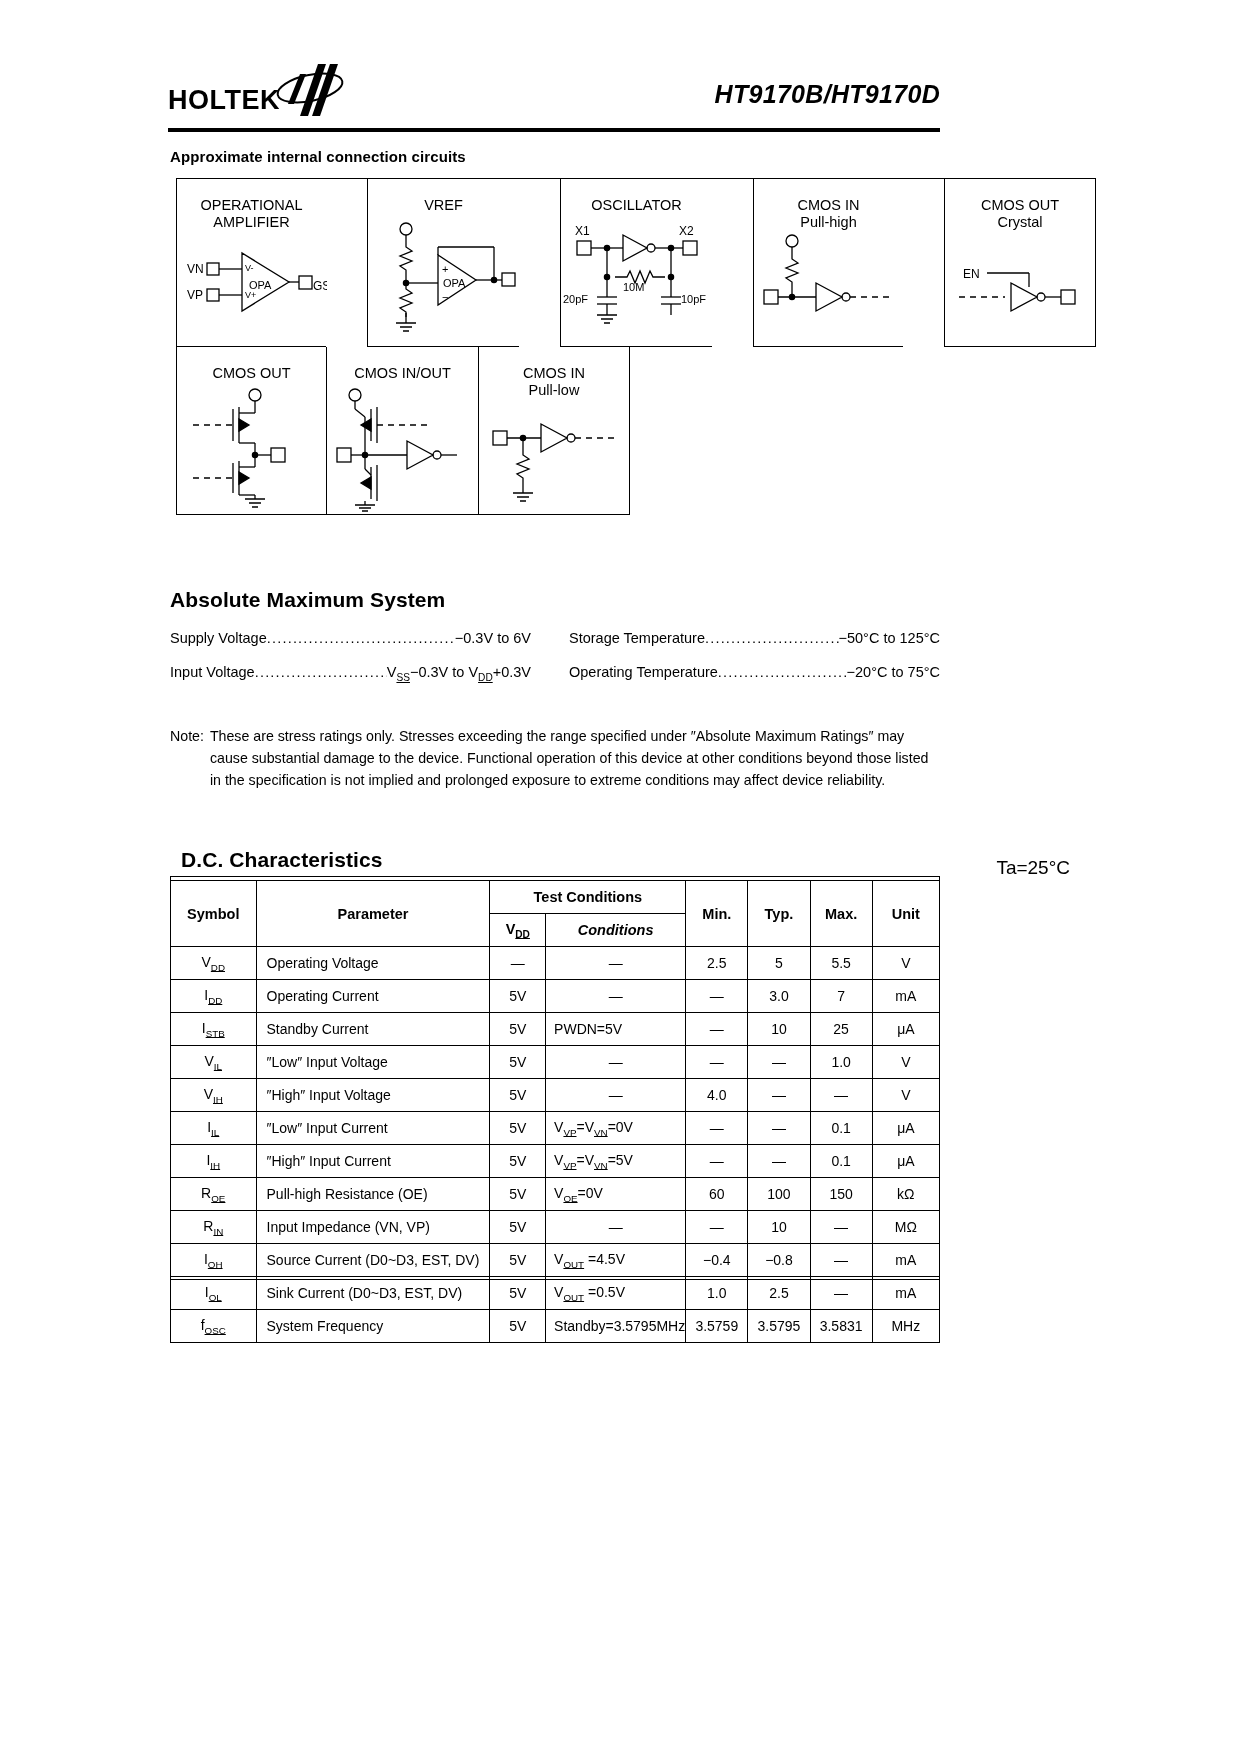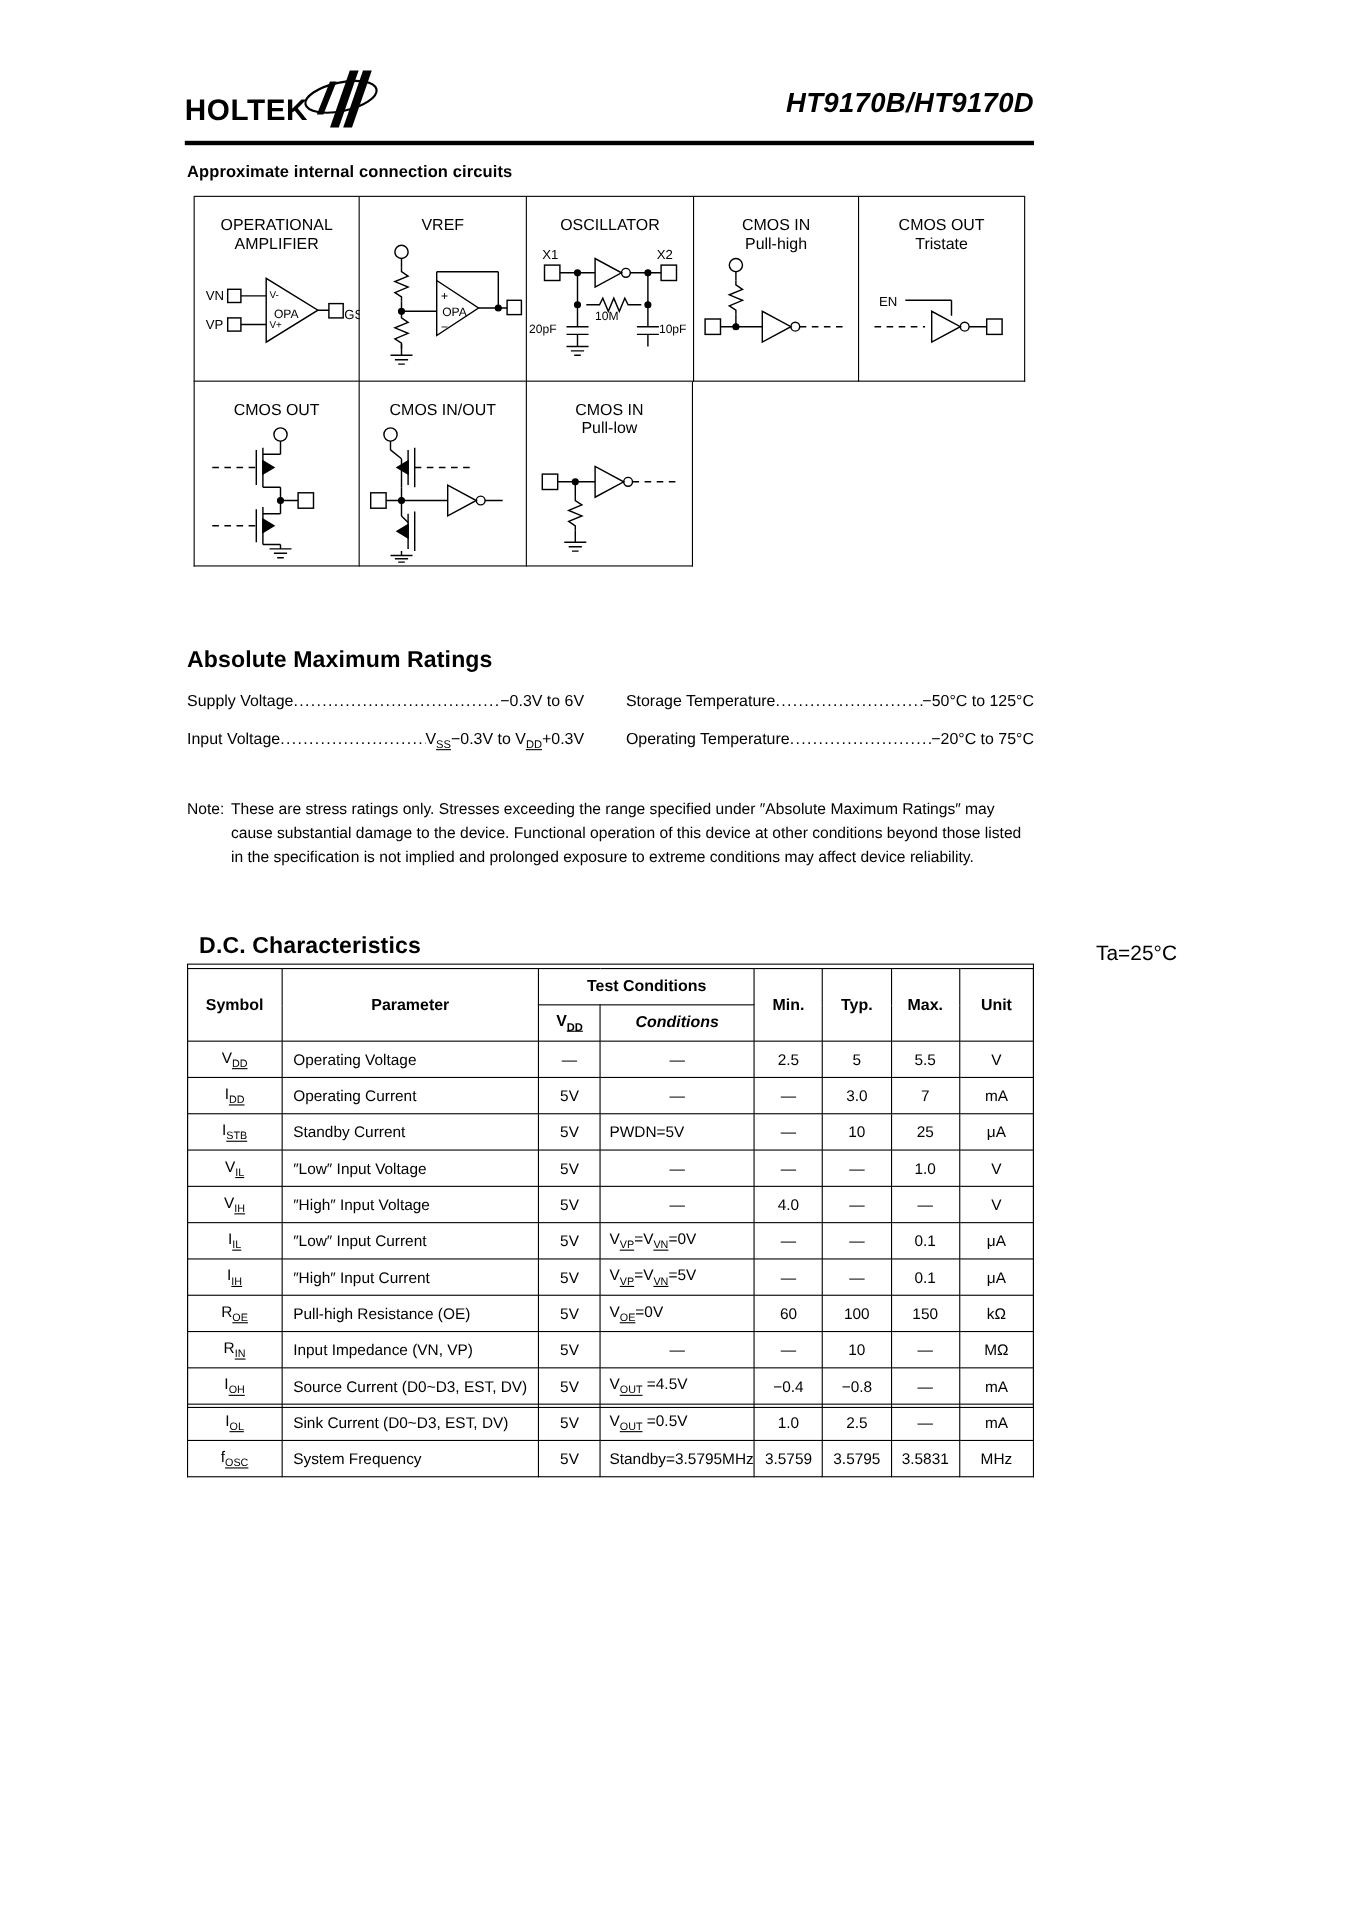--- a/index.html
+++ b/index.html
@@ -84,21 +84,21 @@
     letter-spacing: 0.1px;
   }
 
   
   .ckt-grid {
     position: absolute;
     left: 176px;
     top: 178px;
   }
   .ckt-row { display: flex; }
-  .ckt-row.r1 { border-top: 1.6px solid #000; }
+  .ckt-row.r1 { border-top: 1.6px solid #000; gap: 41px; }
   .ckt-cell {
     position: relative;
     border-left: 1.6px solid #000;
     border-bottom: 1.6px solid #000;
     box-sizing: border-box;
     height: 168px;
   }
   .ckt-cell:last-child { border-right: 1.6px solid #000; }
   .ckt-row.r2 .ckt-cell:last-child { border-right: 1.6px solid #000; }
   .ckt-title {
@@ -363,21 +363,21 @@
               <circle cx="92" cy="118" r="4"></circle>
               <line x1="96" y1="118" x2="140" y2="118" stroke-dasharray="6 5"></line>
             </g>
           </svg>
         </div>
       </div>
 
       <div class="ckt-cell" style="width:152px;">
         <div class="ckt-title">
           <span>CMOS OUT</span><br>
-          <span>Tristate</span>
+          <span>Crystal</span>
         </div>
         <div class="ckt-art">
           <svg width="152" height="168" viewBox="0 0 152 168">
             <g stroke="#000" stroke-width="1.3" fill="none">
               <line x1="42" y1="94" x2="84" y2="94"></line>
               <line x1="84" y1="94" x2="84" y2="108"></line>
               <line x1="14" y1="118" x2="60" y2="118" stroke-dasharray="6 5"></line>
               <path d="M66 104 L66 132 L92 118 Z"></path>
               <circle cx="96" cy="118" r="4"></circle>
               <line x1="100" y1="118" x2="116" y2="118"></line>
@@ -473,21 +473,21 @@
               <path d="M44 104 l0 4 l6 4 l-12 5 l12 5 l-12 5 l6 4 l0 4"></path>
               <line x1="44" y1="135" x2="44" y2="146"></line>
               <path d="M34 146 L54 146 M38 150 L50 150 M41 154 L47 154"></path>
             </g>
           </svg>
         </div>
       </div>
     </div>
   </div>
 
-  <div class="sec-title" style="left:170px; top:588px;">Absolute Maximum Ratings</div>
+  <div class="sec-title" style="left:170px; top:588px;">Absolute Maximum System</div>
 
   <div class="amr">
     <div class="amr-row">
       <div class="amr-item left">
         <span class="amr-label">Supply Voltage</span>
         <span class="amr-dots">..........................................................</span>
         <span class="amr-val">−0.3V to 6V</span>
       </div>
       <div class="amr-item right">
         <span class="amr-label">Storage Temperature</span>

